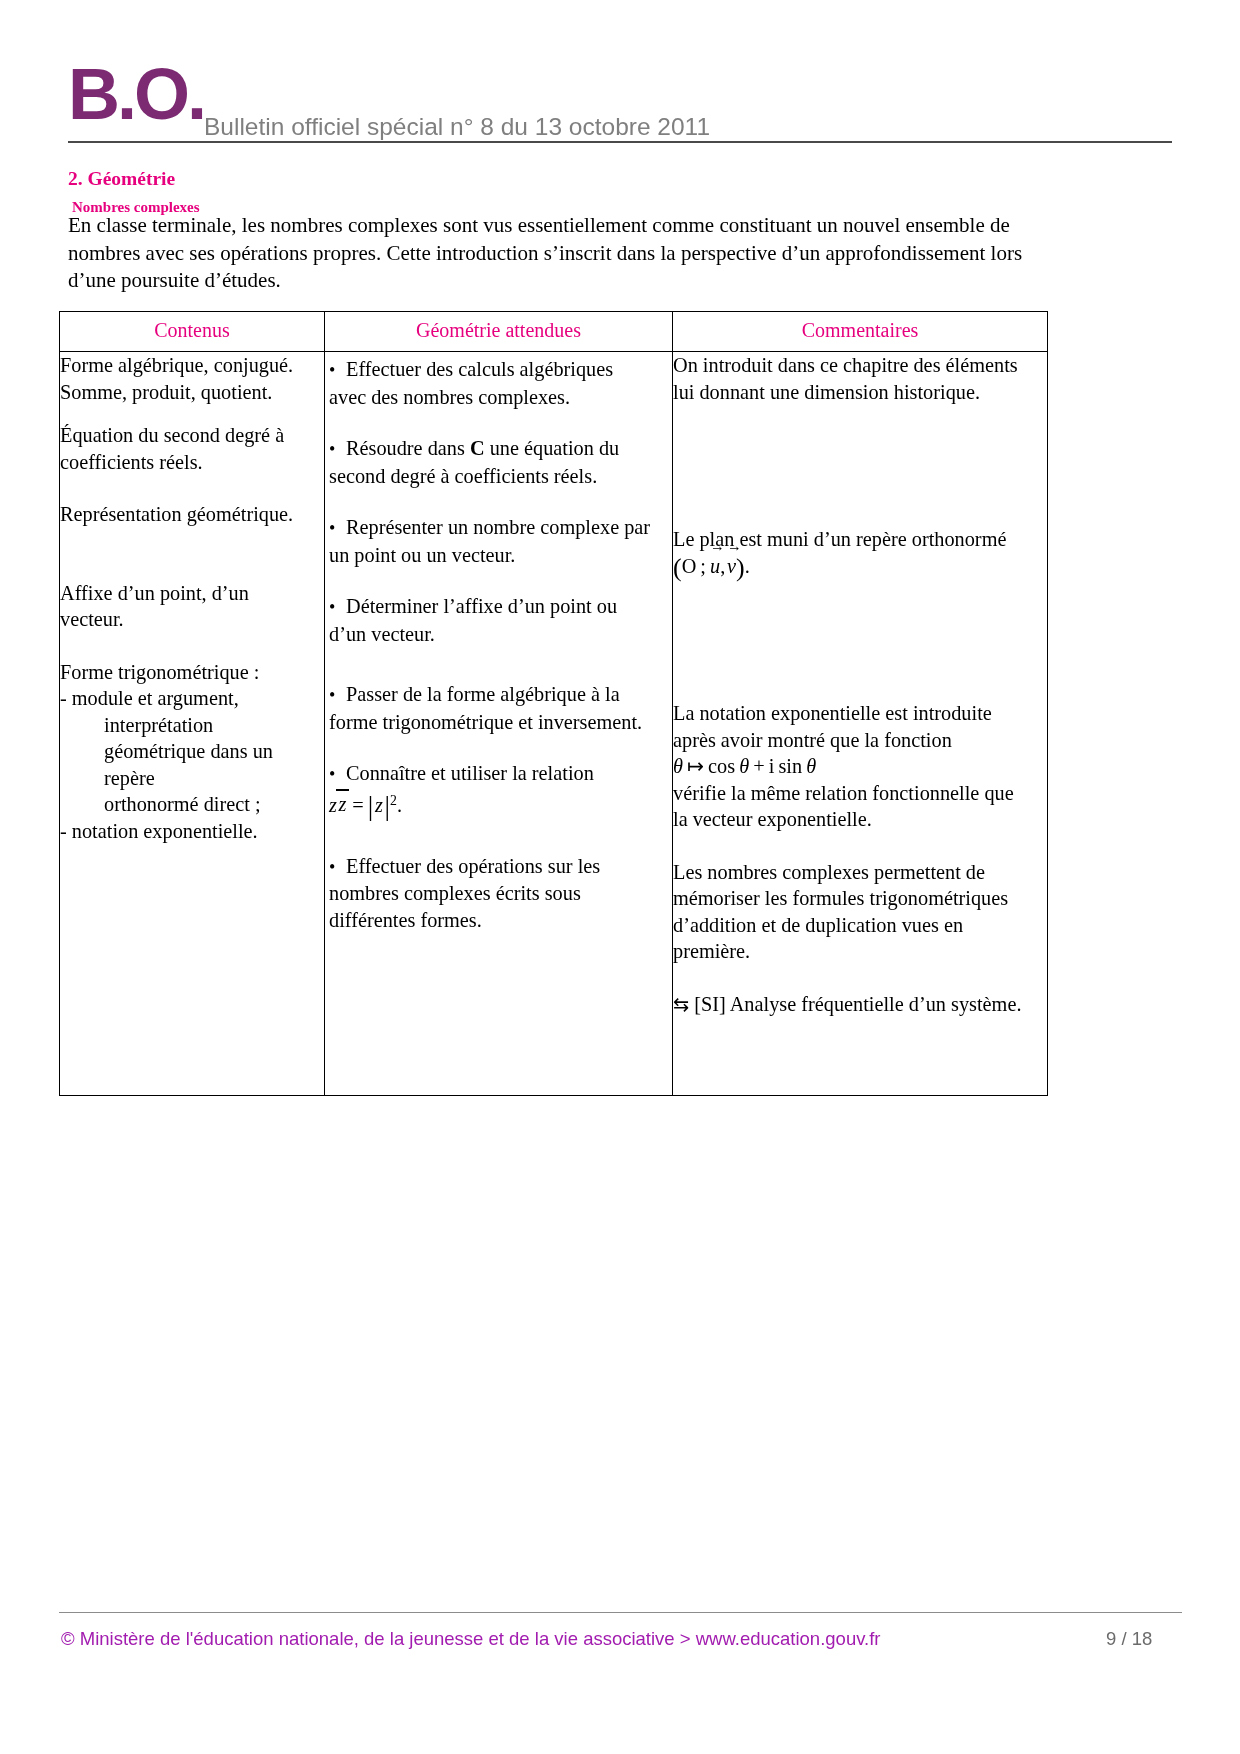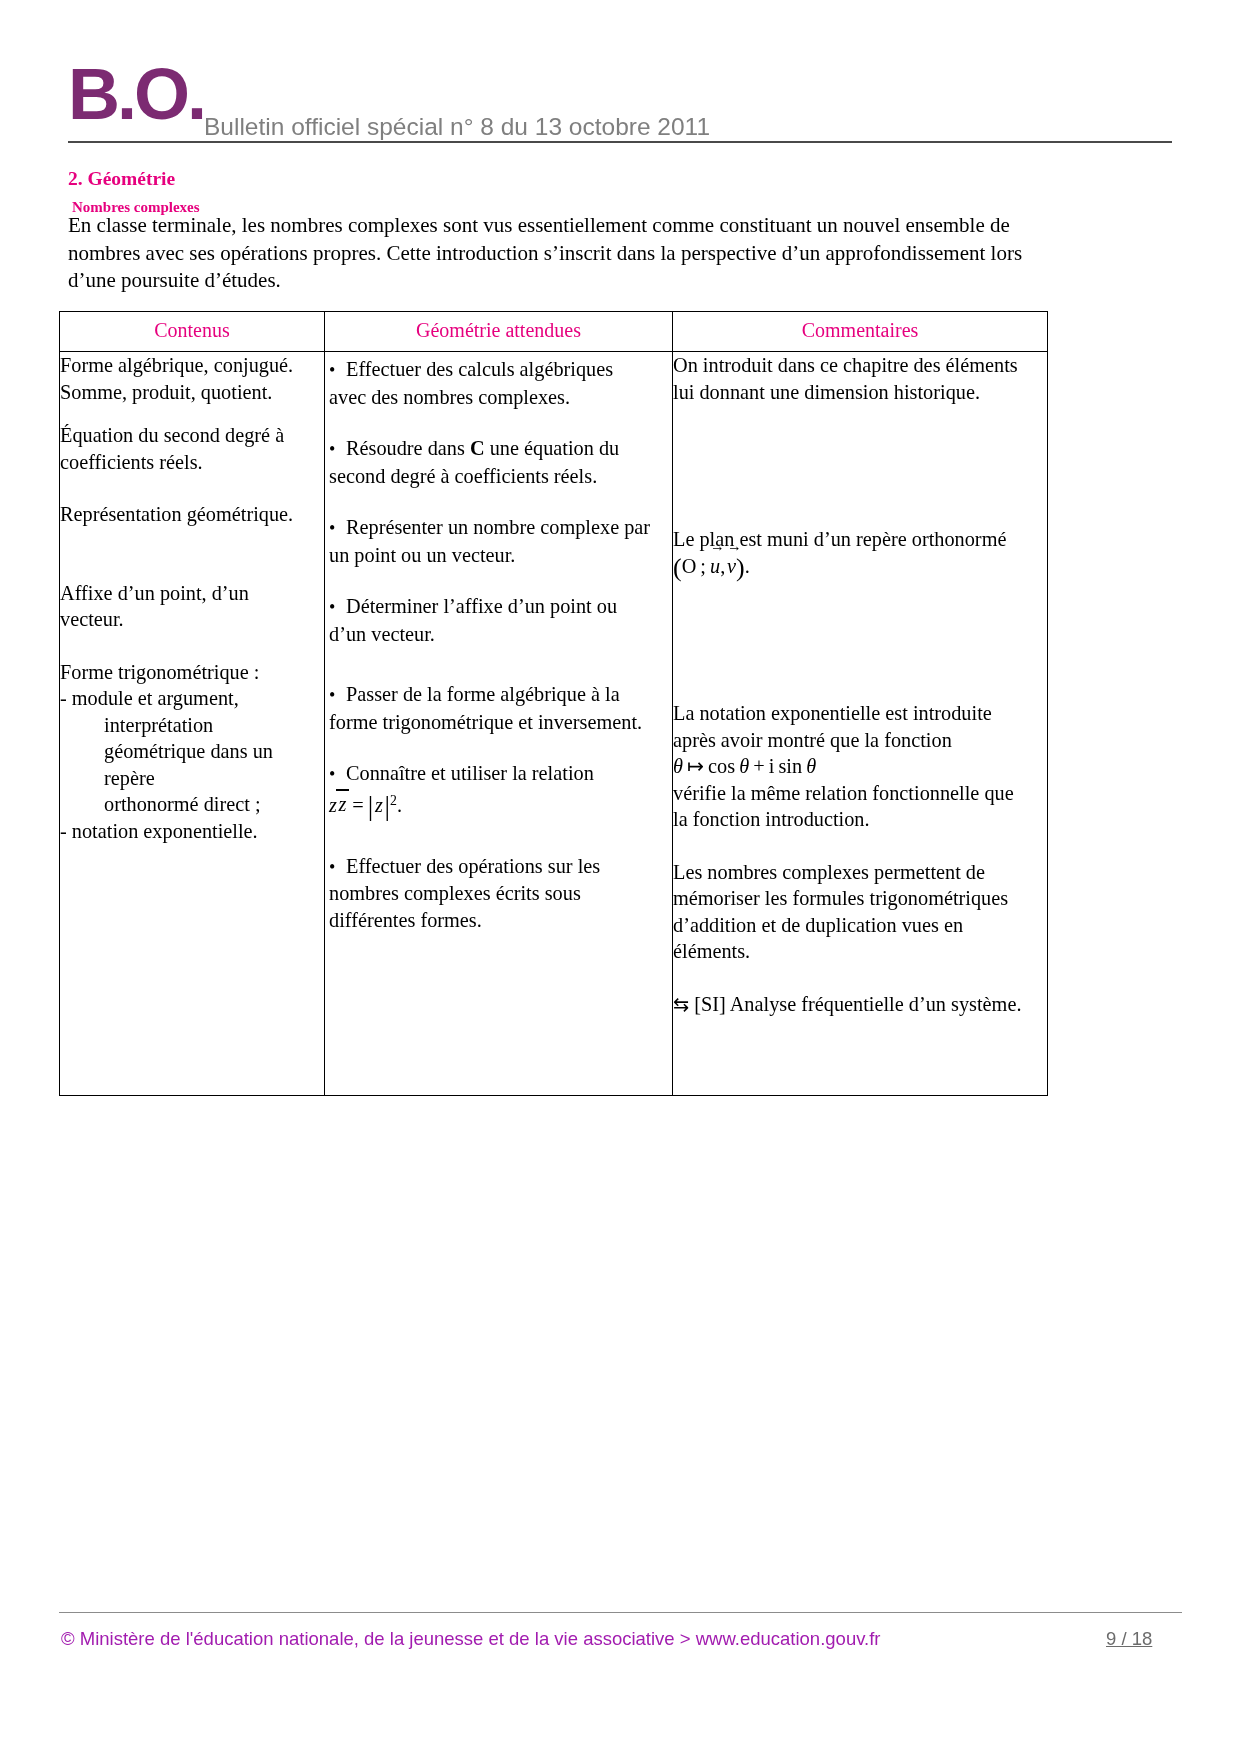--- a/index.html
+++ b/index.html
@@ -229,21 +229,20 @@
   }
   .footer-right {
     position: absolute;
     left: 1106px;
     top: 1627px;
     font-family: "Liberation Sans", sans-serif;
     font-size: 18.5px;
     line-height: 24px;
     color: #6b6b6b;
     white-space: nowrap;
-    text-decoration: underline;
   }
 </style>
 </head>
 <body>
 
 <div class="page">
 
   <div class="header">
     <div class="bo-logo">B.O.</div>
     <div class="header-title">Bulletin officiel spécial n° 8 du 13 octobre 2011</div>
@@ -366,28 +365,28 @@
             <div class="gap-xl"></div>
             <div class="gap-md"></div>
             <div class="gap-sm"></div>
             <div class="blk">
               <div>La notation exponentielle est introduite</div>
               <div>après avoir montré que la fonction</div>
               <div class="mathline">
                 <span class="mathi">θ</span> ↦ cos <span class="mathi">θ</span> + i sin <span class="mathi">θ</span>
               </div>
               <div>vérifie la même relation fonctionnelle que</div>
-              <div>la fonction introduction.</div>
+              <div>la vecteur exponentielle.</div>
             </div>
             <div class="gap-md"></div>
             <div class="blk">
               <div>Les nombres complexes permettent de</div>
               <div>mémoriser les formules trigonométriques</div>
               <div>d’addition et de duplication vues en</div>
-              <div>éléments.</div>
+              <div>première.</div>
             </div>
             <div class="gap-md"></div>
             <div class="blk mathline">
               <span class="si-arrows">⇆</span>
               <span>[SI] Analyse fréquentielle d’un système.</span>
             </div>
           </td>
         </tr>
       </tbody>
     </table>

